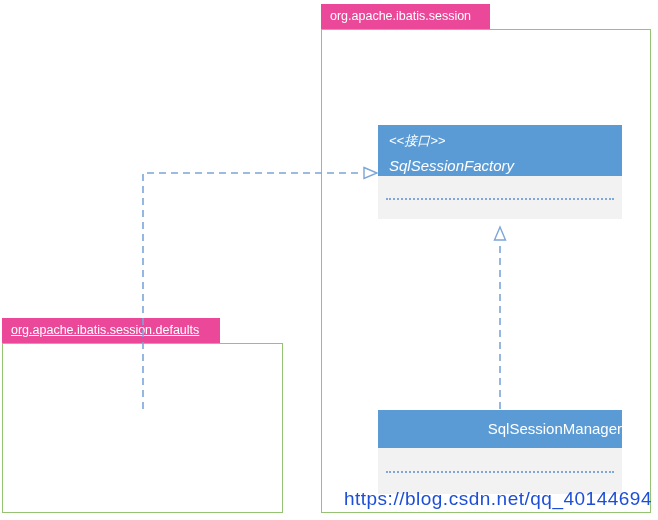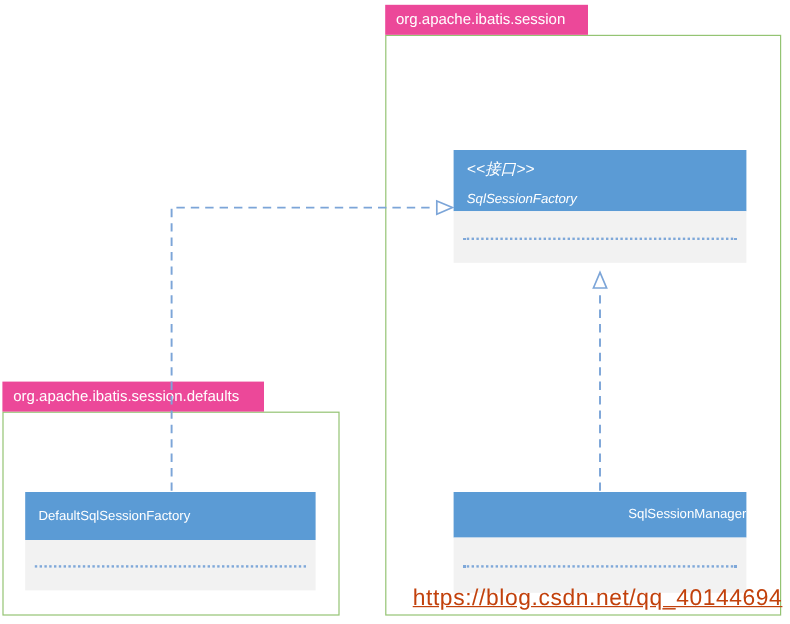--- a/index.html
+++ b/index.html
@@ -31,42 +31,42 @@
   }
   .pkg-body {
     position: absolute;
     border: 1px solid #94C473;
     background: transparent;
     box-sizing: border-box;
     z-index: 1;
   }
   #pkg-session-label  { left: 321px; top: 4px;   width: 169px; }
   #pkg-session-body   { left: 321px; top: 29px;  width: 330px; height: 484px; }
-  #pkg-defaults-label { left: 2px;   top: 318px; width: 218px; }
+  #pkg-defaults-label { left: 2px;   top: 318px; width: 218px; text-decoration: underline; }
   #pkg-defaults-body  { left: 2px;   top: 343px; width: 281px; height: 170px; }
 
   
   .classbox {
     position: absolute;
     z-index: 3;
   }
   .class-header {
     background: #5B9BD5;
     color: #ffffff;
     box-sizing: border-box;
     padding-left: 11px;
     overflow: hidden;
   }
   .class-stereotype {
     font-size: 13px;
     padding-top: 7px;
     line-height: 18px;
   }
   .class-name {
-    font-size: 11px;
+    font-size: 15px;
     line-height: 20px;
     padding-top: 6px;
   }
   .single .class-name { padding-top: 0; }
   .class-body {
     position: relative;
     background: #F2F2F2;
   }
   .class-sep {
     position: absolute;
@@ -100,25 +100,24 @@
     z-index: 4;
     pointer-events: none;
   }
 
   
   #watermark {
     position: absolute;
     right: 6px;
     top: 488px;
     font-size: 19px;
-    color: #c2410c;
+    color: #1d4ed8;
     white-space: nowrap;
     z-index: 5;
     letter-spacing: 0.5px;
-    text-decoration: underline;
   }
 </style>
 </head>
 <body>
 
 <div id="canvas">
 
   <div id="pkg-session-label" class="pkg-label">org.apache.ibatis.session</div>
   <div id="pkg-session-body" class="pkg-body"></div>
 
@@ -137,28 +136,20 @@
 
   <div id="cls-manager" class="classbox single">
     <div class="class-header">
       <div class="class-name">SqlSessionManager</div>
     </div>
     <div class="class-body">
       <div class="class-sep"></div>
     </div>
   </div>
 
-  <div id="cls-default" class="classbox single">
-    <div class="class-header">
-      <div class="class-name">DefaultSqlSessionFactory</div>
-    </div>
-    <div class="class-body">
-      <div class="class-sep"></div>
-    </div>
-  </div>
 
   <svg id="connectors" viewBox="0 0 658 520" xmlns="http://www.w3.org/2000/svg">
 
     <polyline points="143,409 143,173 363,173" fill="none" stroke="#7CA5D8" stroke-width="1.6" stroke-dasharray="7 5"></polyline>
     <polygon points="364,167.5 377,173 364,178.5" fill="#ffffff" stroke="#7CA5D8" stroke-width="1.4"></polygon>
 
     <line x1="500" y1="409" x2="500" y2="241" stroke="#7CA5D8" stroke-width="1.6" stroke-dasharray="7 5"></line>
     <polygon points="494.5,240 500,227 505.5,240" fill="#ffffff" stroke="#7CA5D8" stroke-width="1.4"></polygon>
   </svg>
 

